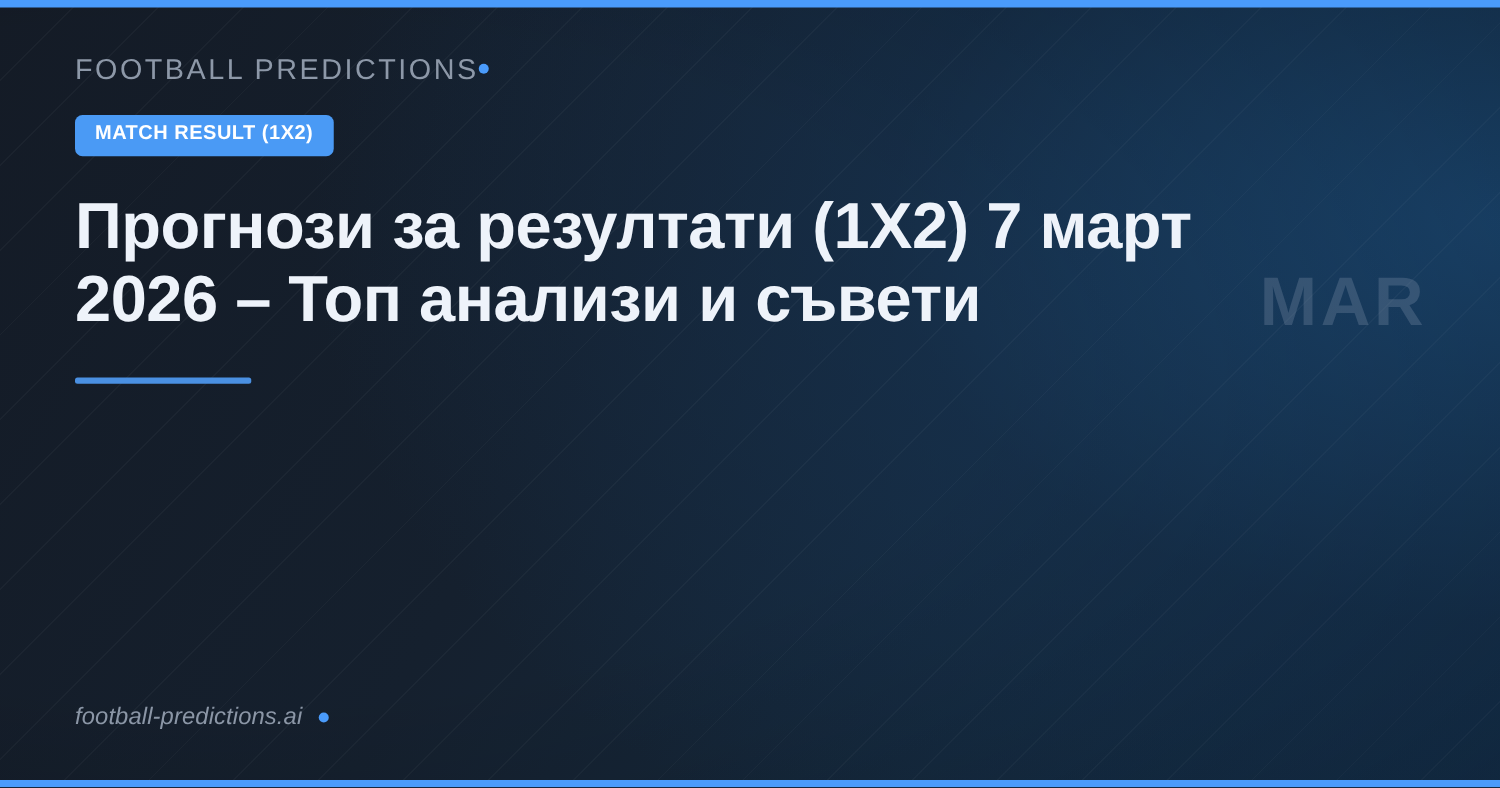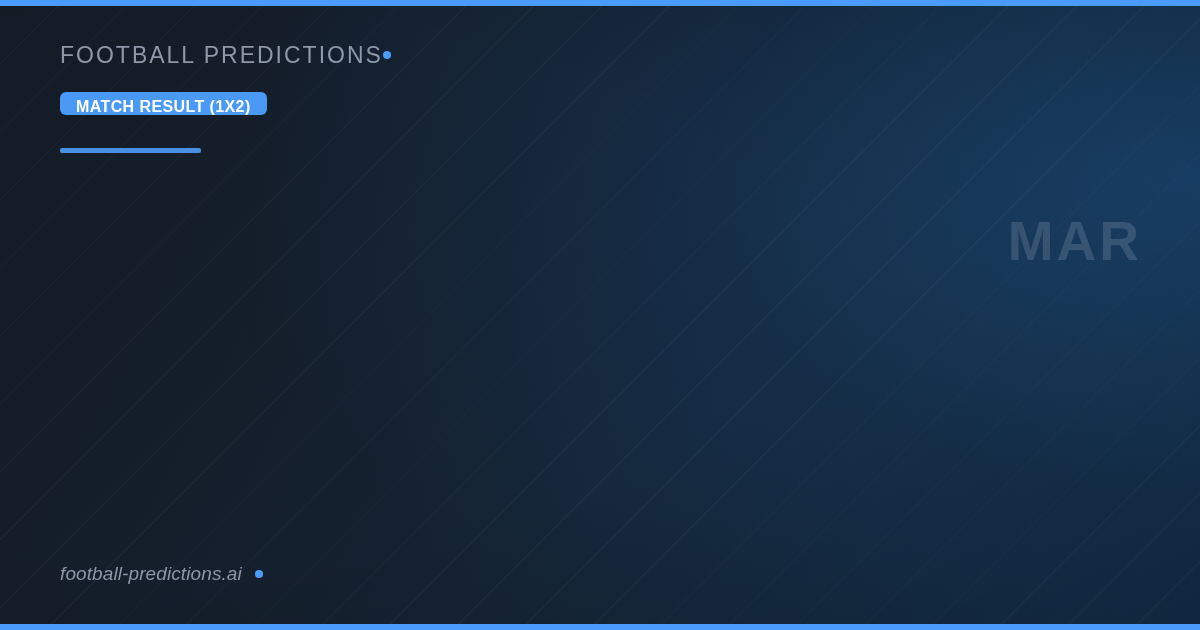--- a/index.html
+++ b/index.html
@@ -108,21 +108,21 @@
     width: 8px;
     height: 8px;
     border-radius: 50%;
     background: #4a9bfb;
     flex: 0 0 auto;
   }
 
   .badge {
     display: inline-block;
     margin-top: 22px;
-    padding: 7px 16px 0;
+    padding: 7px 16px 10px;
     border-radius: 6px;
     background: #4a9af5;
     color: #ffffff;
     font-size: 16px;
     font-weight: 700;
     letter-spacing: 0.4px;
     line-height: 1;
     white-space: nowrap;
   }
 
@@ -187,20 +187,21 @@
 
   <div class="content">
 
     <div class="eyebrow-row">
       <span class="eyebrow-label">FOOTBALL PREDICTIONS</span>
       <span class="eyebrow-dot"></span>
     </div>
 
     <div class="badge">MATCH RESULT (1X2)</div>
 
+    <h1 class="headline">Прогнози за резултати (1X2) 7 март 2026 – Топ анализи и съвети</h1>
 
     <div class="headline-rule"></div>
 
   </div>
 
   <div class="footer">
     <span class="footer-site">football-predictions.ai</span>
     <span class="footer-dot"></span>
   </div>
 

